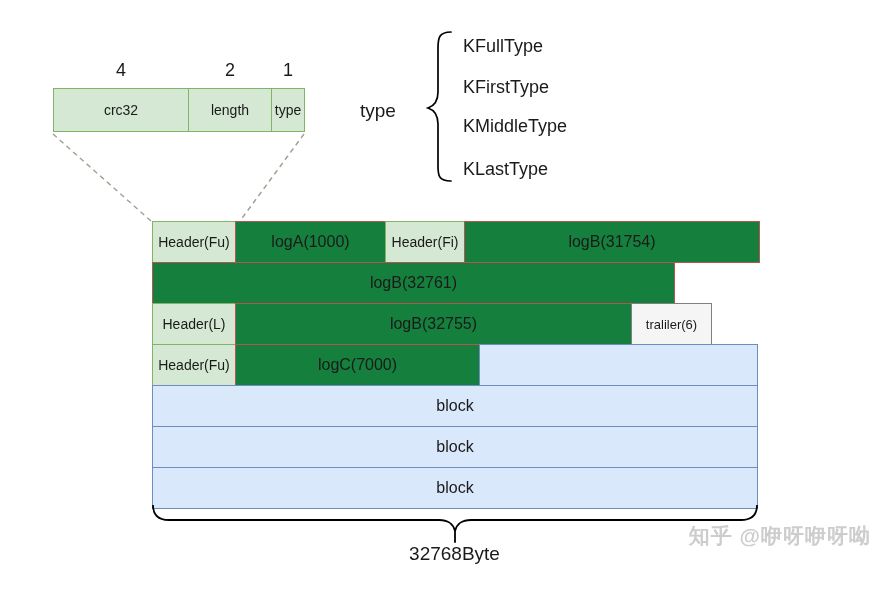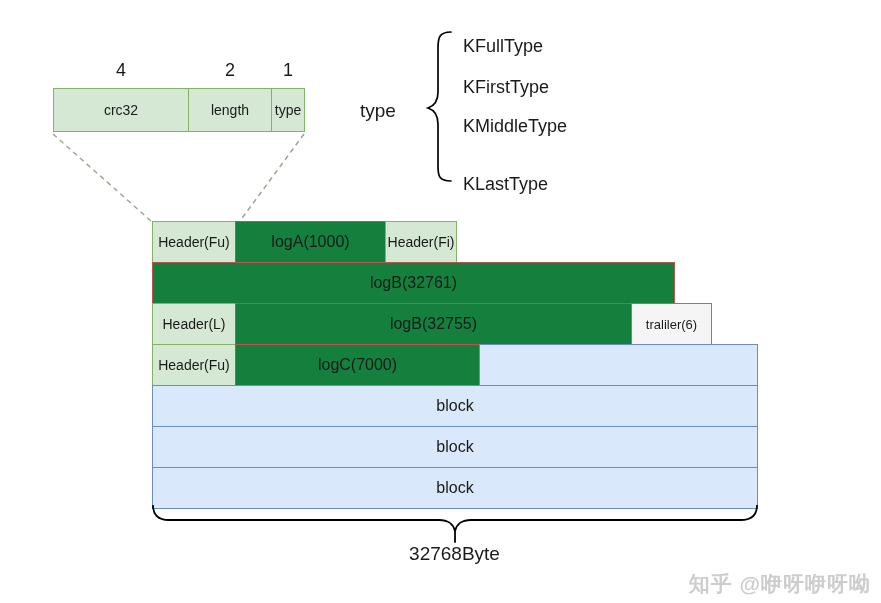--- a/index.html
+++ b/index.html
@@ -28,26 +28,26 @@
   
   .diagram{position:absolute;left:152px;top:221px;}
   .drow{display:flex;}
   .drow + .drow{margin-top:-1px;}
   .drow .cell{height:42px;}
   .drow .cell + .cell{margin-left:-1px;}
   .hdrcell{width:84px;font-size:14px;}
   
   .type-label{position:absolute;left:360px;top:100px;font-size:19px;}
   .type-item{position:absolute;left:463px;font-size:18px;white-space:nowrap;}
-  .ti-0{top:36px;}.ti-1{top:77px;}.ti-2{top:116px;}.ti-3{top:159px;margin-top:15px;}
+  .ti-0{top:36px;}.ti-1{top:77px;}.ti-2{top:116px;}.ti-3{top:159px;}
   
   .svg-abs{position:absolute;}
   
   .total-label{position:absolute;left:152px;top:543px;width:605px;text-align:center;font-size:19px;}
-  .watermark{position:absolute;right:10px;top:570px;font-size:21px;font-weight:bold;
+  .watermark{position:absolute;right:10px;top:522px;font-size:21px;font-weight:bold;
              color:#cdcdcd;letter-spacing:1px;white-space:nowrap;}
 </style>
 </head>
 <body>
 
 <div class="stage">
 
   <div class="mini">
     <div class="nums">
       <div class="w-crc">4</div>
@@ -72,21 +72,22 @@
   </svg>
   <div class="type-item ti-0">KFullType</div>
   <div class="type-item ti-1">KFirstType</div>
   <div class="type-item ti-2">KMiddleType</div>
   <div class="type-item ti-3">KLastType</div>
 
   <div class="diagram">
     <div class="drow">
       <div class="cell green hdrcell">Header(Fu)</div>
       <div class="cell red" style="width:151px">logA(1000)</div>
-      <div class="cell green" style="width:72px;font-size:14px">Header(Fi)</div>
+      <div class="cell green" style="width:80px;font-size:14px">Header(Fi)</div>
+      <div class="cell red" style="width:296px">logB(31754)</div>
     </div>
     <div class="drow">
       <div class="cell red" style="width:523px">logB(32761)</div>
     </div>
     <div class="drow">
       <div class="cell green hdrcell">Header(L)</div>
       <div class="cell red" style="width:397px">logB(32755)</div>
       <div class="cell gray" style="width:81px">traliler(6)</div>
     </div>
     <div class="drow">

